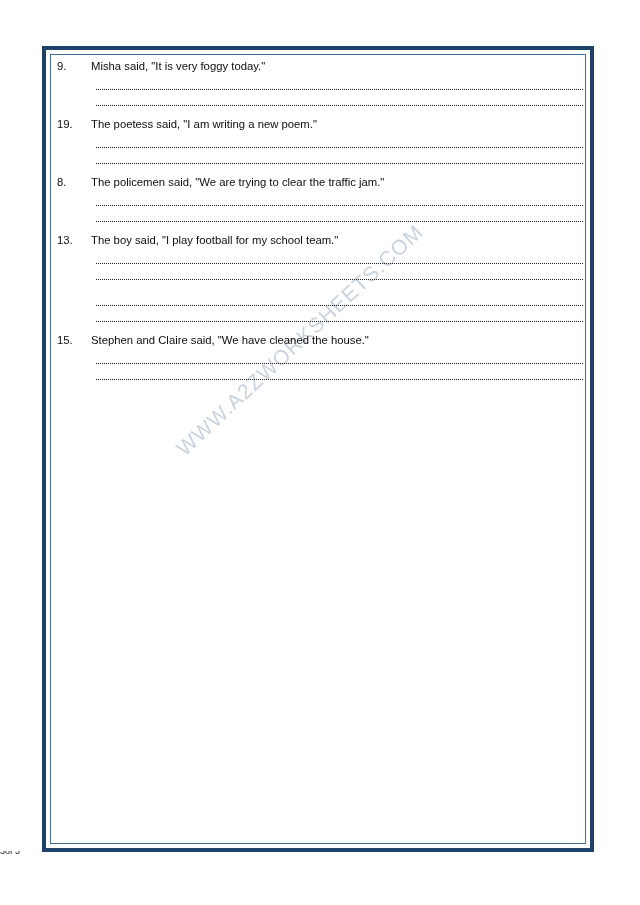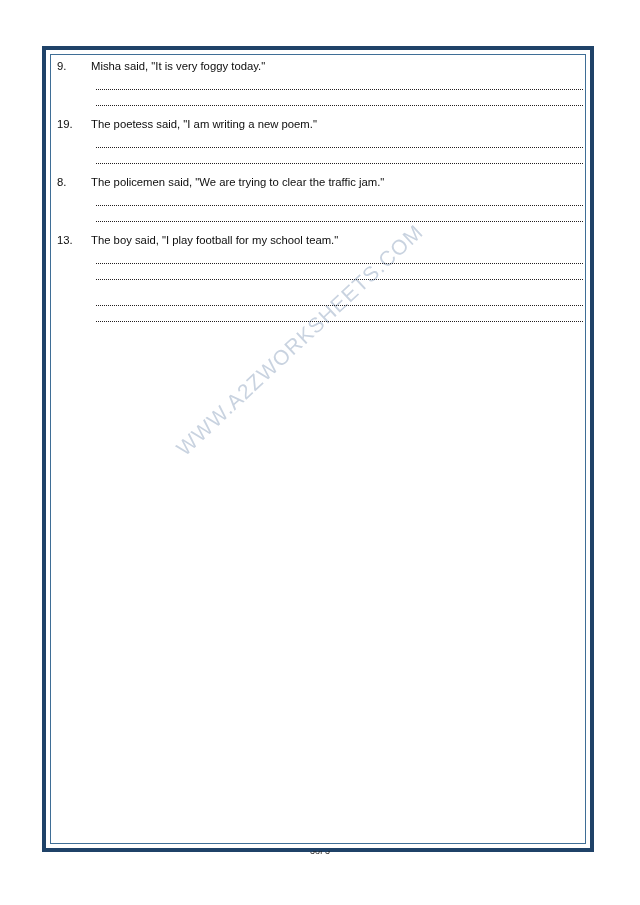--- a/index.html
+++ b/index.html
@@ -128,21 +128,20 @@
     bottom: 3px;
     border-bottom: 1.4px dotted #231f20;
   }
 
   
   .footer {
     position: absolute;
     left: 0;
     top: 846px;
     width: 640px;
-    text-align: center;
     font-size: 9px;
     color: #1a1a1a;
     font-family: "Liberation Sans", sans-serif;
     z-index: 1;
   }
   .footer span {
     display: inline-block;
     clip-path: inset(45% 0 0 0);
     line-height: 11px;
   }
@@ -201,20 +200,30 @@
             <div class="dotline"></div>
             <div class="dotline"></div>
           </div>
         </div>
         <div class="qitem">
           <div class="answer-lines">
             <div class="dotline"></div>
             <div class="dotline"></div>
           </div>
         </div>
+        <div class="qitem">
+          <div class="qhead">
+            <div class="qnum">15.</div>
+            <div class="qtext">Stephen and Claire said, "We have cleaned the house."</div>
+          </div>
+          <div class="answer-lines">
+            <div class="dotline"></div>
+            <div class="dotline"></div>
+          </div>
+        </div>
       </div>
   </div>
 
   <div class="footer">
     <span>3of 3</span>
   </div>
 
 </div>
 
 </body></html>

